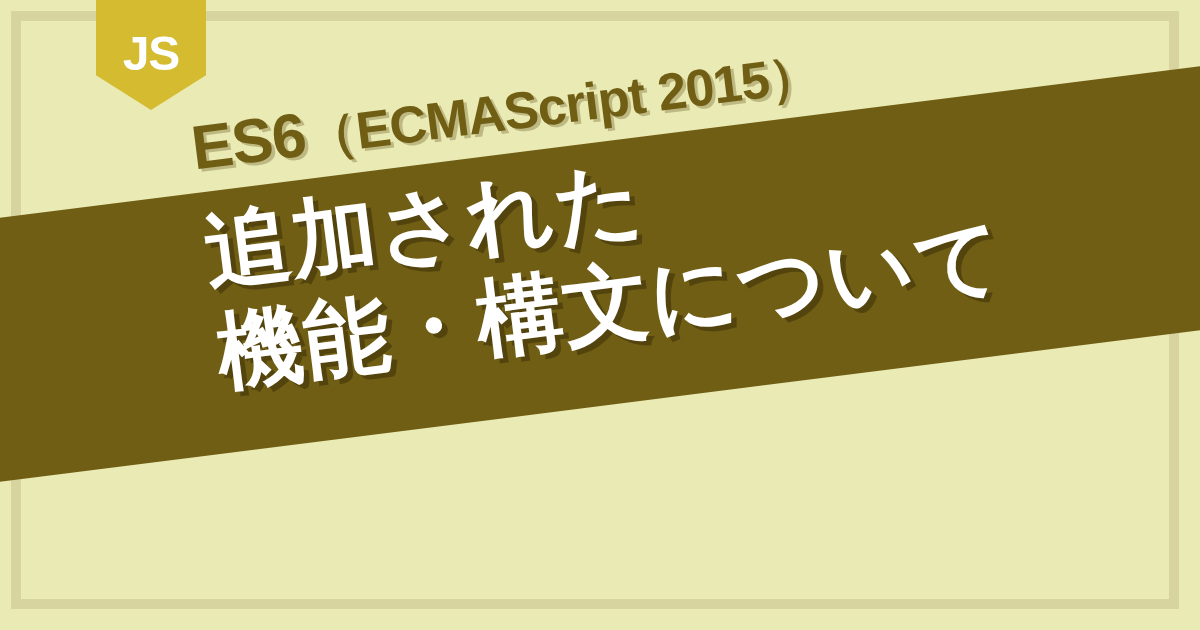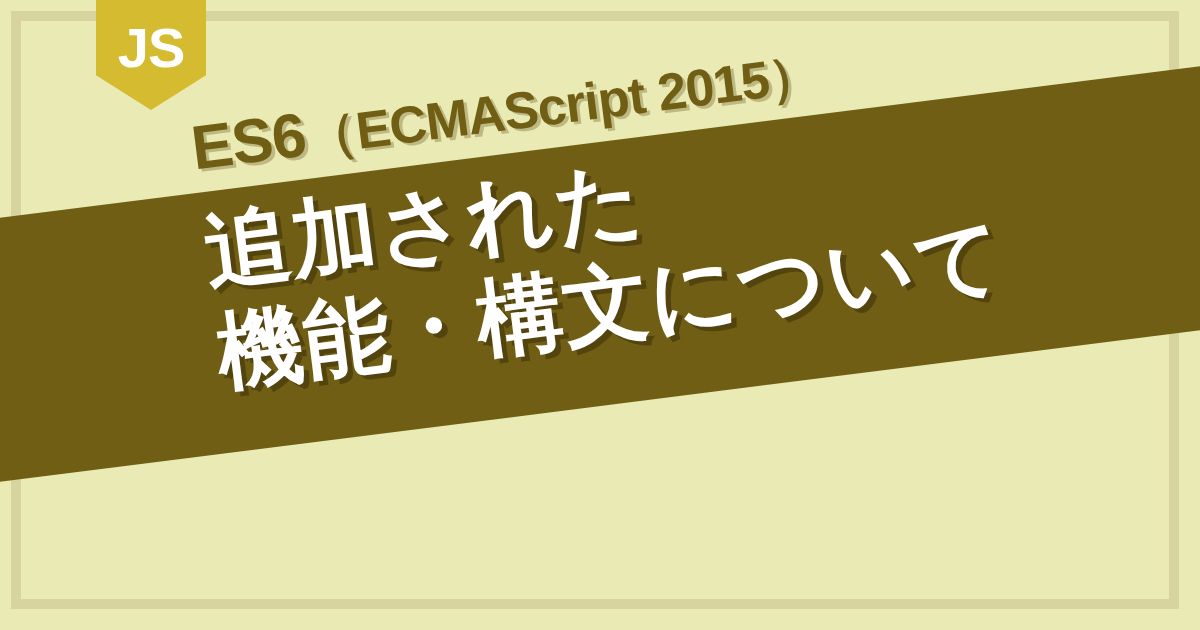--- a/index.html
+++ b/index.html
@@ -54,25 +54,25 @@
     height: 124px;
     background: #d4bb30;
     -webkit-clip-path: polygon(0% 0%, 100% 0%, 100% 72%, 50% 100%, 0% 72%);
     clip-path: polygon(0% 0%, 100% 0%, 100% 72%, 50% 100%, 0% 72%);
     display: flex;
     align-items: flex-start;
     justify-content: center;
   }
   #js-badge .js-text {
     color: #ffffff;
-    font-size: 56px;
+    font-size: 48px;
     font-weight: bold;
     letter-spacing: -1px;
     line-height: 1;
-    margin-top: 34px;
+    margin-top: 44px;
     font-family: "Liberation Sans", "DejaVu Sans", sans-serif;
   }
 
   
   #text-stack {
     position: absolute;
     left: 188px;
     top: 118px;
     width: 1050px;
     transform: rotate(-7.2deg);

